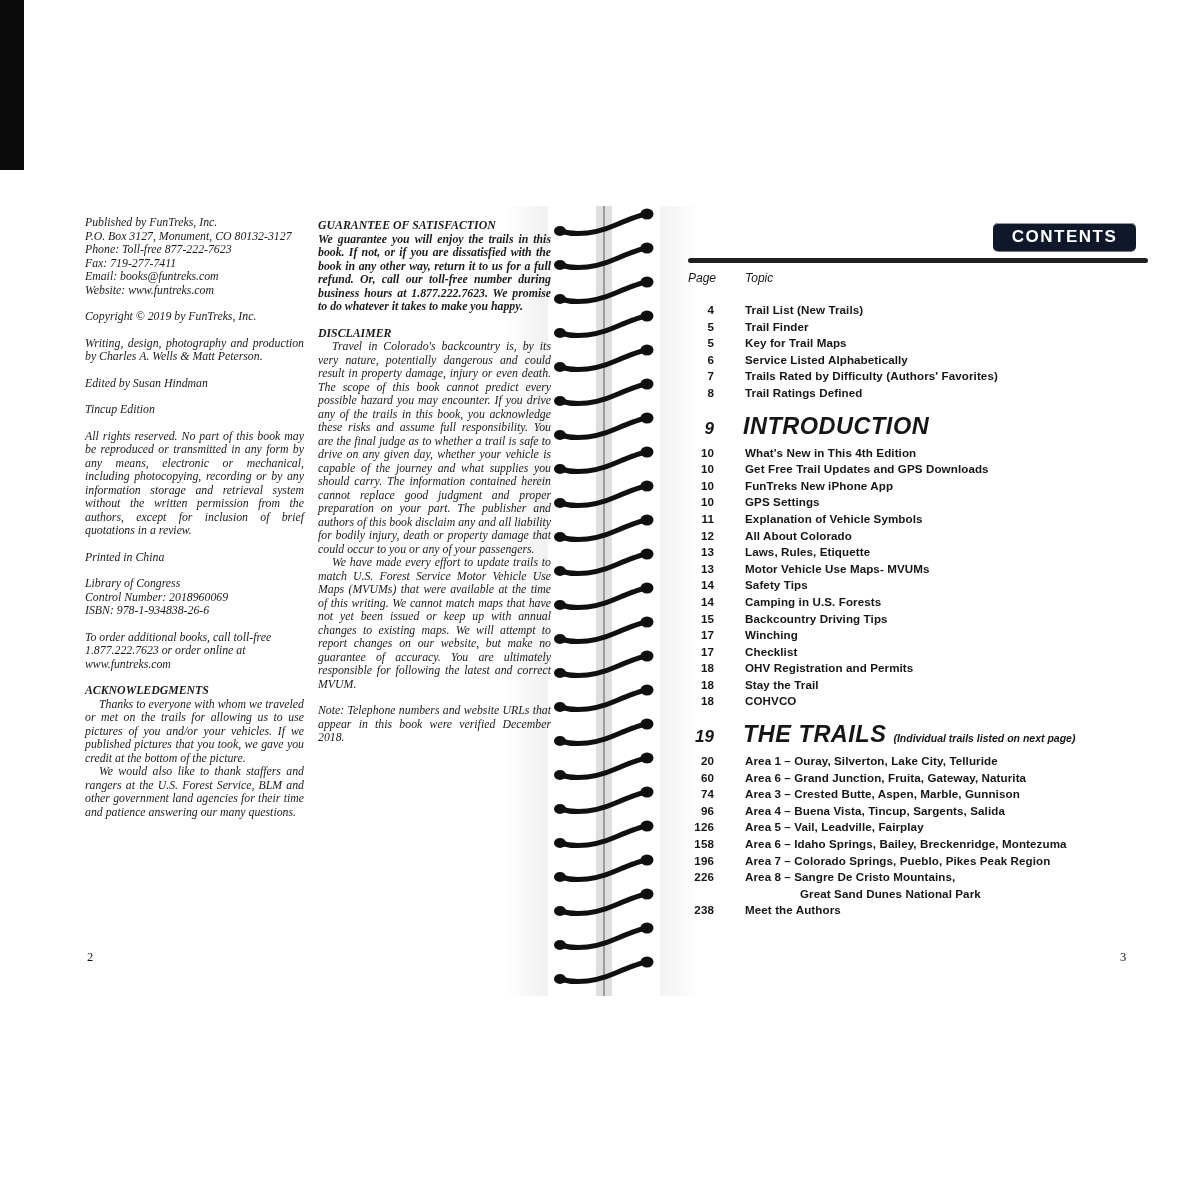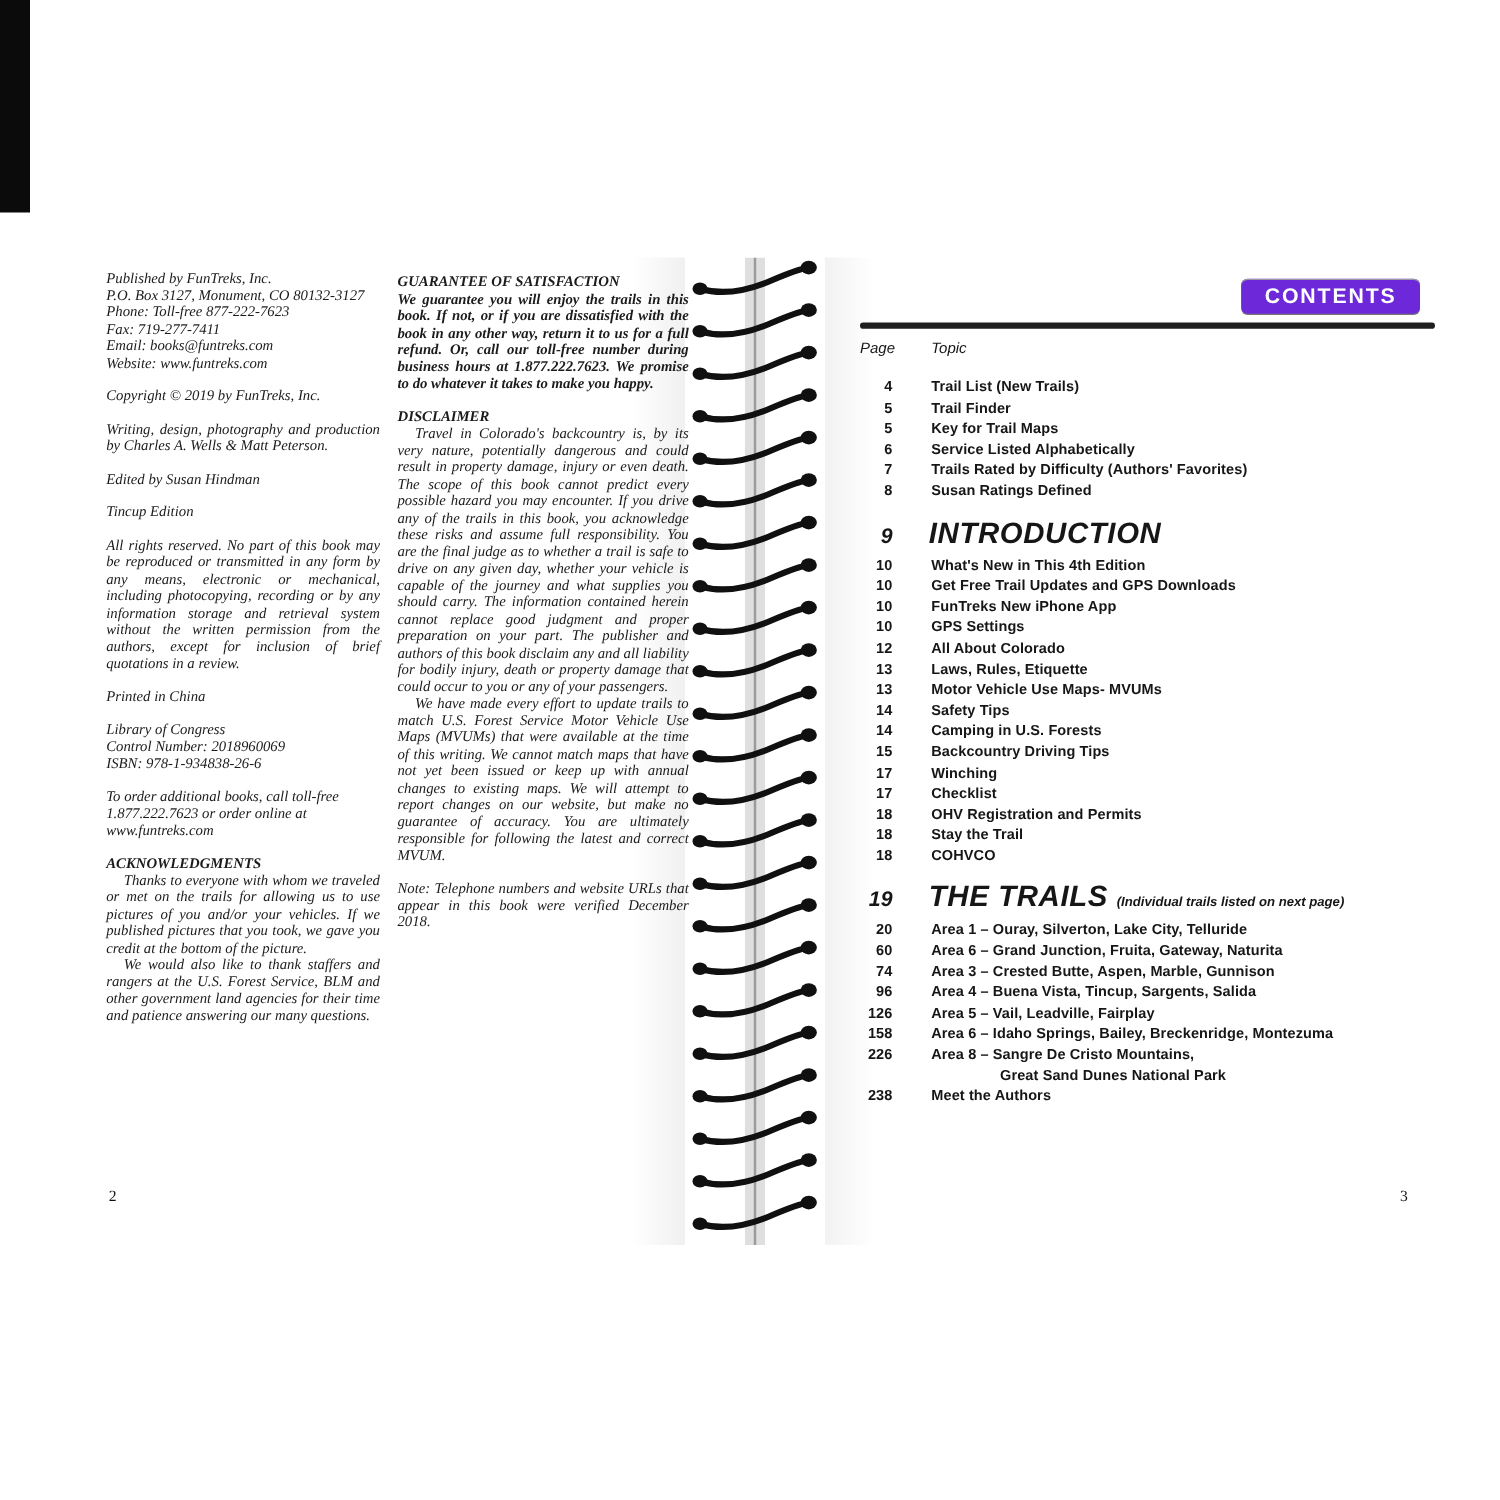--- a/index.html
+++ b/index.html
@@ -26,21 +26,21 @@
   .pageno-right{left:1120px;top:950px;}
 
   
   .spiral{position:absolute;left:548px;top:206px;width:112px;height:790px;}
   .spine-shade-left{position:absolute;left:505px;top:206px;width:43px;height:790px;
     background:linear-gradient(to right,rgba(255,255,255,0),rgba(0,0,0,0.06));}
   .spine-shade-right{position:absolute;left:660px;top:206px;width:40px;height:790px;
     background:linear-gradient(to left,rgba(255,255,255,0),rgba(0,0,0,0.05));}
   .contents-box{
     position:absolute;left:993px;top:223px;width:143px;height:28px;
-    background:#6d28d9;border-radius:5px;color:#fff;
+    background:#0f172a;border-radius:5px;color:#fff;
     font-family:"Liberation Sans",sans-serif;font-weight:bold;font-size:17px;
     letter-spacing:1.5px;text-align:center;line-height:28px;
     box-shadow:0 1px 0 #777, inset 0 1px 0 #9a9a9a;
   }
   .contents-rule{position:absolute;left:688px;top:258px;width:460px;height:5px;
     background:#1f1f1f;border-radius:3px;}
   .toc{position:absolute;left:688px;top:271px;width:470px;
     font-family:"Liberation Sans",sans-serif;color:#161616;}
   .colheads{display:flex;font-style:italic;font-size:12px;margin-bottom:17px;}
   .colheads .ph{width:26px;text-align:right;}
@@ -285,21 +285,21 @@
             <span class="pg">7</span>
             <span class="topic">
               <span class="t1">Trails Rated by Difficulty (Authors' Favorites)</span>
               
             </span>
           </div>
 
           <div class="row">
             <span class="pg">8</span>
             <span class="topic">
-              <span class="t1">Susan Ratings Defined</span>
+              <span class="t1">Trail Ratings Defined</span>
               
             </span>
           </div>
         </div>
 
       <div class="sec-head">
         <span class="sec-pg">9</span>
         <span class="sec-title">INTRODUCTION</span>
       </div>
 
@@ -330,20 +330,27 @@
           </div>
 
           <div class="row">
             <span class="pg">10</span>
             <span class="topic">
               <span class="t1">GPS Settings</span>
               
             </span>
           </div>
 
+          <div class="row">
+            <span class="pg">11</span>
+            <span class="topic">
+              <span class="t1">Explanation of Vehicle Symbols</span>
+              
+            </span>
+          </div>
 
           <div class="row">
             <span class="pg">12</span>
             <span class="topic">
               <span class="t1">All About Colorado</span>
               
             </span>
           </div>
 
           <div class="row">
@@ -476,20 +483,27 @@
           </div>
 
           <div class="row">
             <span class="pg">158</span>
             <span class="topic">
               <span class="t1">Area 6 – Idaho Springs, Bailey, Breckenridge, Montezuma</span>
               
             </span>
           </div>
 
+          <div class="row">
+            <span class="pg">196</span>
+            <span class="topic">
+              <span class="t1">Area 7 – Colorado Springs, Pueblo, Pikes Peak Region</span>
+              
+            </span>
+          </div>
 
           <div class="row">
             <span class="pg">226</span>
             <span class="topic">
               <span class="t1">Area 8 – Sangre De Cristo Mountains,</span>
               <span class="t2">Great Sand Dunes National Park</span>
             </span>
           </div>
 
           <div class="row">

